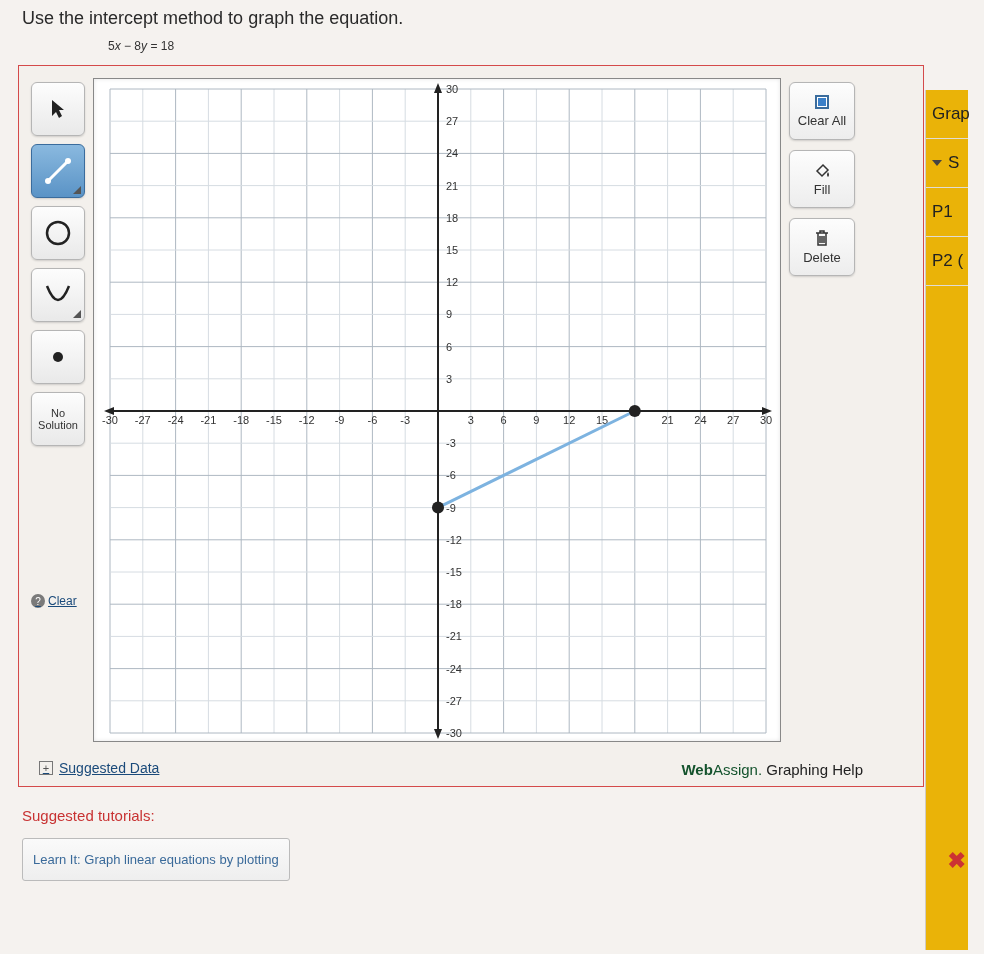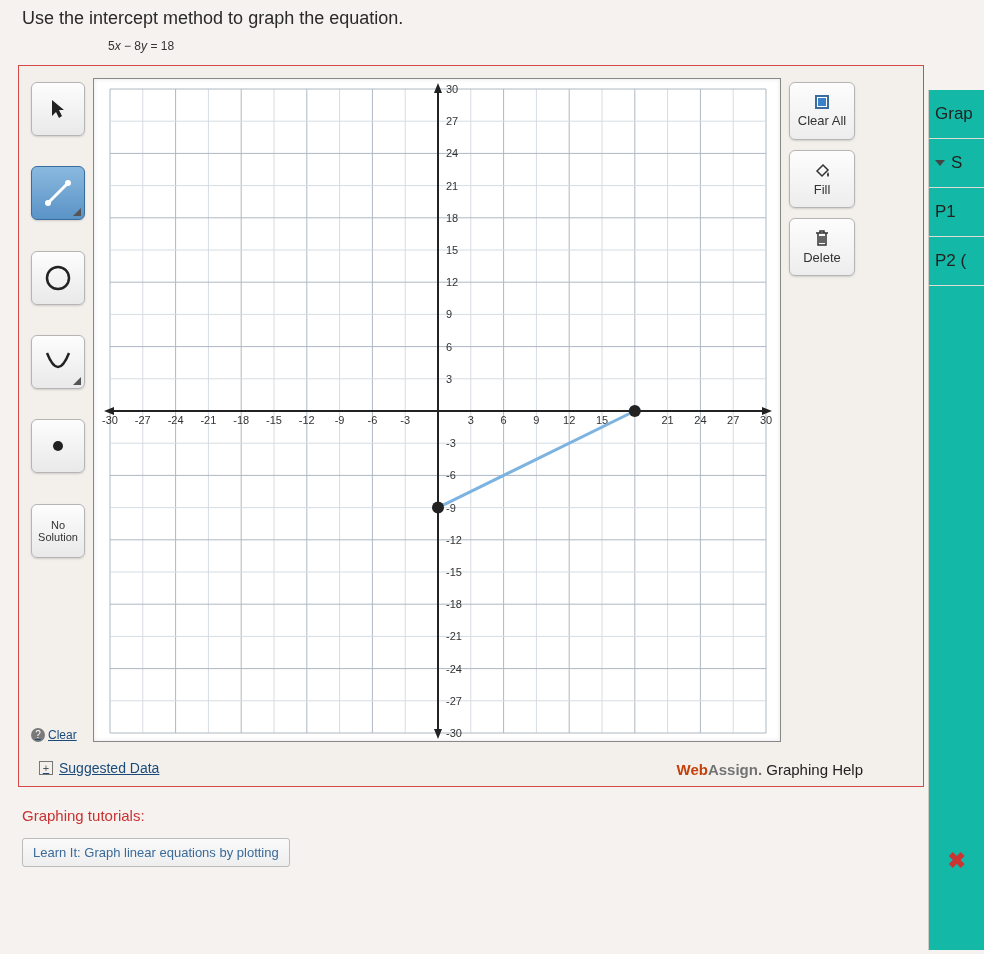--- a/index.html
+++ b/index.html
@@ -31,21 +31,20 @@
   position: relative;
 }
 
 
 .left-tools {
   display: flex;
   flex-direction: column;
   gap: 8px;
   margin-right: 8px;
   margin-top: 4px;
-  justify-content: space-between;
 }
 .tool-btn {
   width: 54px; height: 54px;
   background: linear-gradient(#fdfdfd,#e9e9e9);
   border: 1px solid #b5b5b5;
   border-radius: 6px;
   display: flex; align-items: center; justify-content: center;
   box-shadow: 0 1px 2px rgba(0,0,0,.15);
   cursor: pointer;
   position: relative;
@@ -105,49 +104,49 @@
   border:1px solid #b5b5b5; border-radius:6px;
   display:flex; flex-direction:column; align-items:center; justify-content:center;
   gap:3px; font-size:13px; color:#333;
   box-shadow:0 1px 2px rgba(0,0,0,.15);
   cursor:pointer;
 }
 .branding {
   position:absolute; right:60px; bottom:8px;
   font-size:15px; color:#222;
 }
-.branding .wa1{ font-weight:bold; color:#c2410c; }
-.branding .wa2{ font-weight:bold; color:#737373; }
+.branding .wa1{ font-weight:bold; color:#14532d; }
+.branding .wa2{ font-weight:normal; color:#14532d; }
 
 .sub-data {
   margin: 18px 8px 0 8px;
   font-size:14px; color:#1a4a7a; text-decoration:underline;
   display:flex; align-items:center; gap:6px;
 }
 .sub-data .plus{
   width:14px;height:14px;border:1px solid #777;font-size:11px;
   display:flex;align-items:center;justify-content:center;color:#555;text-decoration:none;
 }
 
 .suggested {
   margin: 20px 6px 6px 14px;
   color:#c83232; font-size:15px;
 }
 .learn-btn {
   margin: 8px 0 0 14px;
   border:1px solid #bbb; background:linear-gradient(#fafafa,#eee);
-  padding:6px 10px; font-size:13px; color:#3a6a9a;
+  padding:13px 10px; font-size:13px; color:#3a6a9a;
   display:inline-block; border-radius:3px;
 }
 
 
 .side-panel {
-  position:absolute; right:0; top:90px; width:56px;
+  position:absolute; right:16px; top:90px; width:43px;
   border-left:1px solid #d0cbc4;
-  background:#14b8a6;
+  background:#eab308;
   height: 860px;
 }
 .side-row{
   padding:14px 6px; font-size:17px; color:#222;
   border-bottom:1px solid #e0dcd5;
   display:flex; align-items:center; gap:6px;
   white-space:nowrap;
 }
 .side-row .dd{
   width:0;height:0;border-left:5px solid transparent;border-right:5px solid transparent;border-top:6px solid #444;
@@ -330,21 +329,21 @@
     <div class="branding">
       <span class="wa1">Web</span><span class="wa2">Assign.</span> <span>Graphing Help</span>
     </div>
 
     <div class="sub-data">
       <span class="plus">+</span>
       <span>Suggested Data</span>
     </div>
   </div>
 
-  <div class="suggested">Graphing tutorials:</div>
+  <div class="suggested">Suggested tutorials:</div>
   <div class="learn-btn">Learn It: Graph linear equations by plotting</div>
 </div>
 
 <div class="side-panel">
   <div class="side-row">Grap</div>
   <div class="side-row">
       <span class="dd"></span>
       <span>S</span>
     </div>
   <div class="side-row">P1</div>

